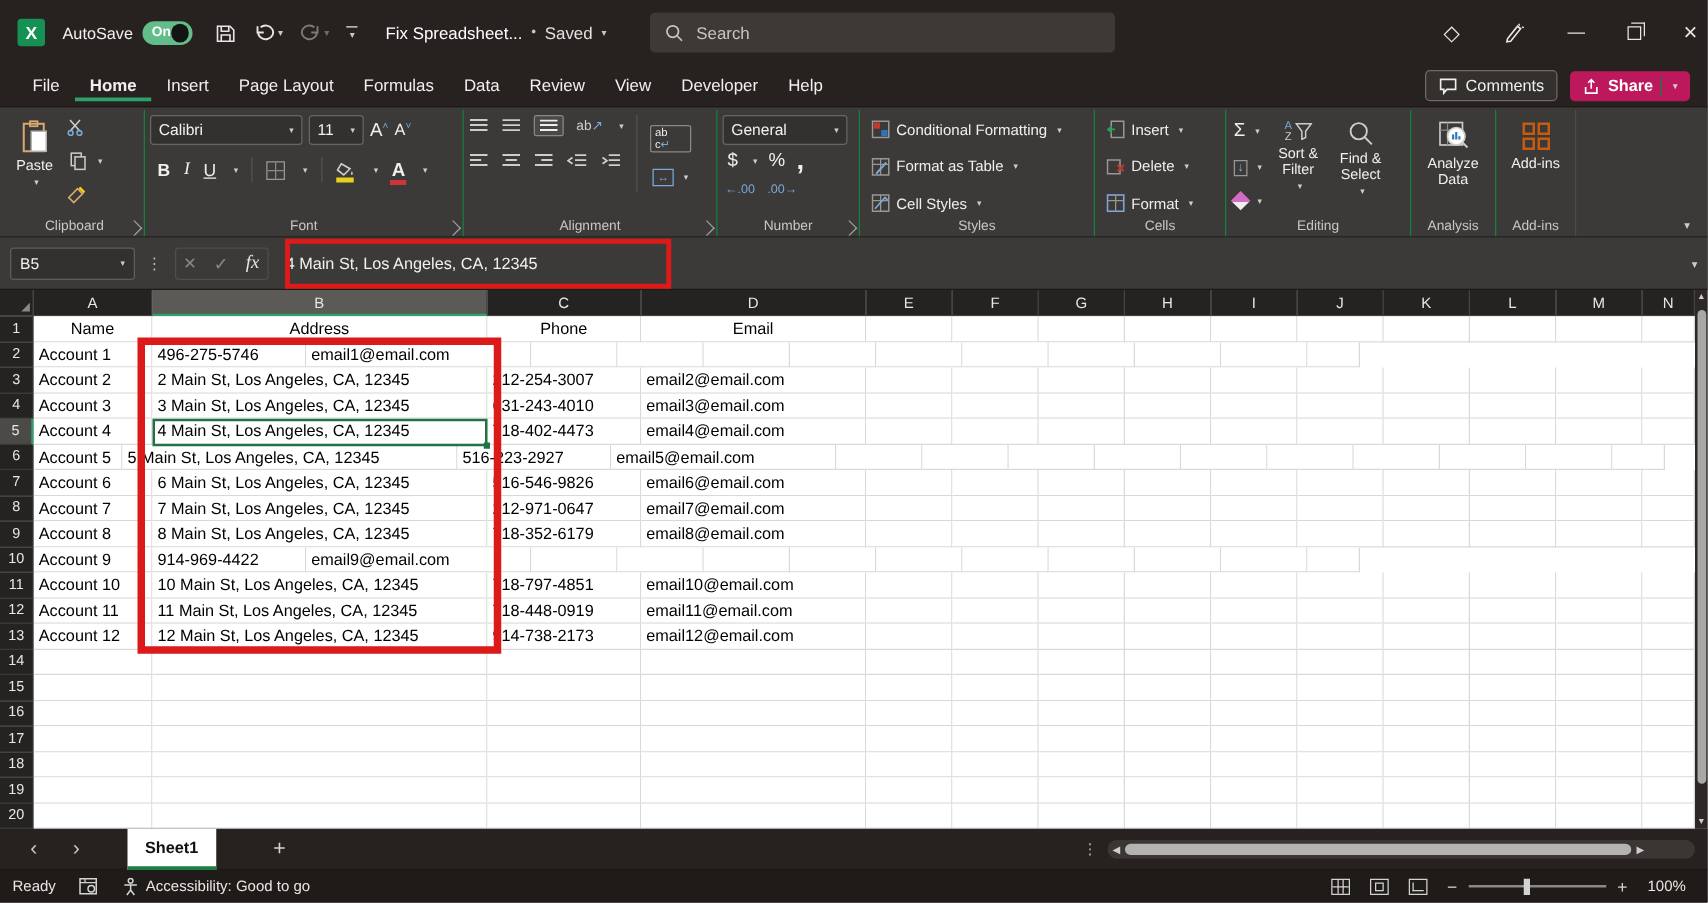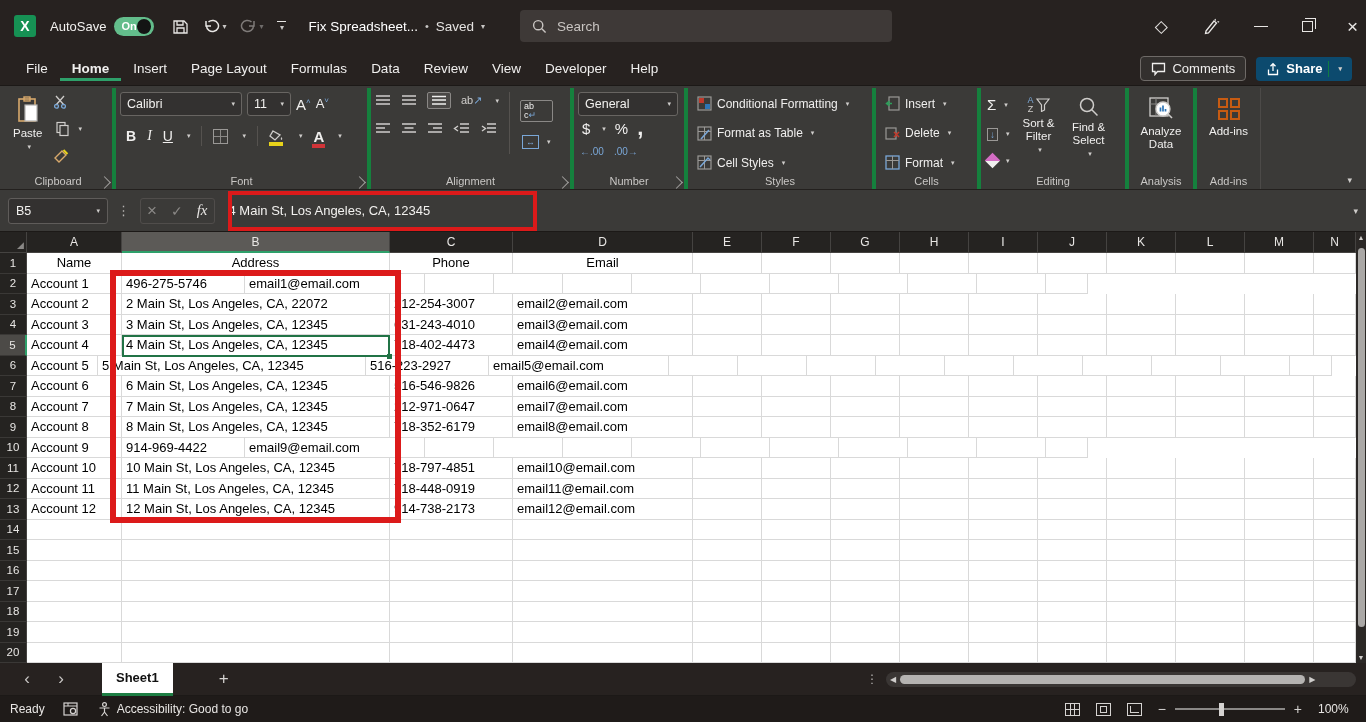--- a/index.html
+++ b/index.html
@@ -33,27 +33,27 @@
 
   
   .tabrow { height:34px; background:#272220; display:flex; align-items:center; padding:0 14px; gap:4px;
     border-bottom:1px solid #1c1917; }
   .rtab { color:#f0efee; font-size:13.5px; padding:5px 12px; cursor:default; }
   .rtab.active { font-weight:bold; border-bottom:3px solid #2ea06a; padding-bottom:2px; }
   .tabrow-right { margin-left:auto; display:flex; align-items:center; gap:10px; }
   .comments-btn { display:flex; align-items:center; gap:6px; color:#f0efee; font-size:13px;
     border:1px solid #6e6a67; border-radius:4px; padding:4px 10px; background:#33302e; }
   .share-btn { display:flex; align-items:center; gap:6px; color:#fff; font-size:13px; font-weight:bold;
-    border-radius:4px; padding:4px 10px; background:#0c4a6e; }
+    border-radius:4px; padding:4px 10px; background:#be185d; }
   .share-btn .sep { width:1px; height:16px; background:#0f7c43; }
 
   
   .ribbon { height:104px; background:#3b3a38; display:flex; align-items:stretch; padding:2px 0 0 4px;
     border-bottom:1px solid #23201e; position:relative; }
-  .rgroup { position:relative; border-right:4px solid #15803d; padding:4px 4px 16px 4px; flex:0 0 auto; }
+  .rgroup { position:relative; border-right:1px solid #15803d; padding:4px 4px 16px 4px; flex:0 0 auto; }
   .glabel { position:absolute; bottom:2px; left:0; right:0; text-align:center; font-size:11px; color:#c9c7c5; }
   .launcher { position:absolute; bottom:2px; right:3px; width:9px; height:9px; border-left:1px solid #b5b3b1;
     border-bottom:1px solid #b5b3b1; transform:rotate(225deg); opacity:.85; }
   .bigbtn { display:flex; flex-direction:column; align-items:center; justify-content:flex-start; gap:3px;
     color:#f0efee; font-size:11.5px; text-align:center; line-height:1.15; padding:4px 5px; }
   .rrow { display:flex; align-items:center; gap:8px; color:#f0efee; }
   .combo { background:#333130; border:1px solid #68величa; border:1px solid #686562; border-radius:3px; color:#f2f1ef;
     font-size:12.5px; display:flex; align-items:center; justify-content:space-between; padding:2px 6px; height:24px; }
   .chev { font-size:7px; color:#cfcdcb; margin-left:3px; }
   .icon-grid { width:15px; height:15px; border:1px solid #9a9896; position:relative; display:inline-block;
@@ -569,21 +569,21 @@
         <div class="cell" style="width: 69px;"></div>
         <div class="cell" style="width: 69px;"></div>
         <div class="cell" style="width: 69px;"></div>
         <div class="cell" style="width: 69px;"></div>
         <div class="cell" style="width: 69px;"></div>
         <div class="cell" style="width: 42px;"></div>
       </div>
       <div class="grow">
         <div class="rowhdr">3</div>
         <div class="cell" style="width: 95px;">Account 2</div>
-        <div class="cell" style="width: 268px;">2 Main St, Los Angeles, CA, 22072</div>
+        <div class="cell" style="width: 268px;">2 Main St, Los Angeles, CA, 12345</div>
         <div class="cell" style="width: 123px;">212-254-3007</div>
         <div class="cell" style="width: 180px;">email2@email.com</div>
         <div class="cell" style="width: 69px;"></div>
         <div class="cell" style="width: 69px;"></div>
         <div class="cell" style="width: 69px;"></div>
         <div class="cell" style="width: 69px;"></div>
         <div class="cell" style="width: 69px;"></div>
         <div class="cell" style="width: 69px;"></div>
         <div class="cell" style="width: 69px;"></div>
         <div class="cell" style="width: 69px;"></div>

